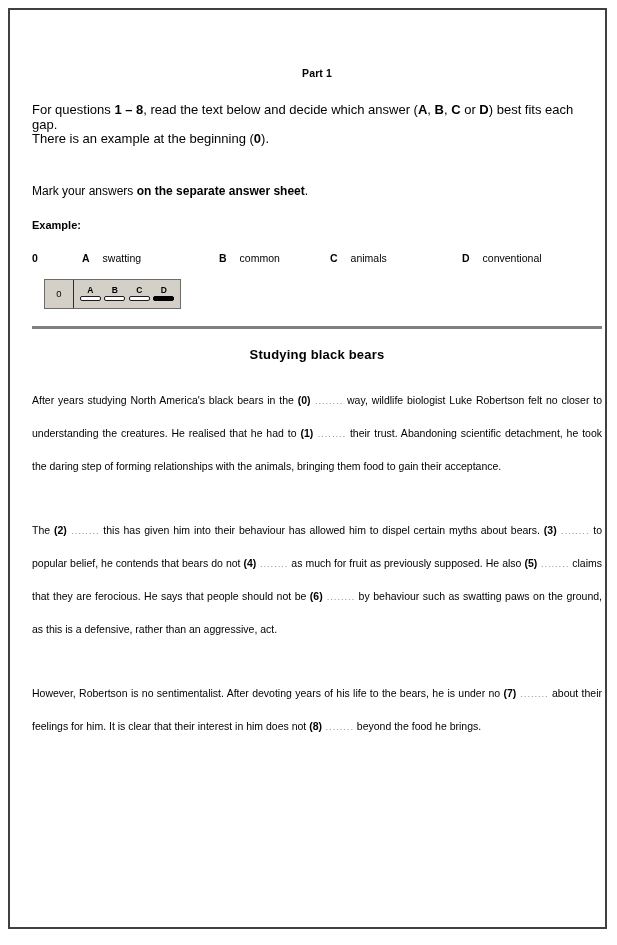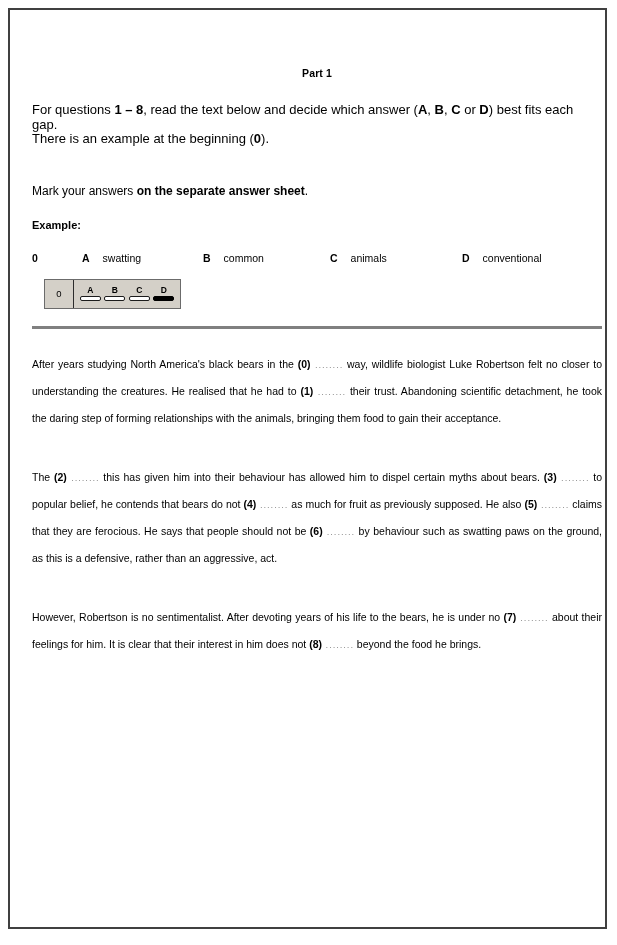--- a/index.html
+++ b/index.html
@@ -71,21 +71,21 @@
   }
   .opt {
     position: absolute;
     white-space: nowrap;
   }
   .opt .letter {
     font-weight: bold;
     margin-right: 13px;
   }
   .opt-a { left: 50px; }
-  .opt-b { left: 171px; text-align: center; }
+  .opt-b { left: 187px; text-align: center; }
   .opt-c { left: 298px; }
   .opt-d { left: 430px; }
 
   
   .answer-grid {
     position: relative;
     margin-top: 11px;
     margin-left: 12px;
     width: 137px;
     height: 30px;
@@ -151,21 +151,21 @@
     margin-top: 18px;
     letter-spacing: 0.2px;
   }
 
   .passage {
     margin-top: 22px;
     font-size: 10.5px;
   }
   .para {
     text-align: justify;
-    line-height: 27px;
+    line-height: 32px;
     margin: 0 0 32px 0;
   }
   .para:last-child { margin-bottom: 0; }
   .gapnum { font-weight: bold; }
   .dots {
     color: #8e8e8e;
     letter-spacing: 0.9px;
     font-size: 9.5px;
   }
 </style>
@@ -219,20 +219,21 @@
         </div>
         <div class="bubble-cell">
           <span class="bubble-letter">D</span>
           <span class="bubble filled"></span>
         </div>
       </div>
     </div>
 
     <div class="divider"></div>
 
+    <div class="text-title">Studying black bears</div>
 
     <div class="passage">
       <p class="para">After years studying North America's black bears in the <b class="gapnum">(0)</b><span class="dots"> ........</span> way, wildlife biologist Luke Robertson felt no closer to understanding the creatures.  He realised that he had to <b class="gapnum">(1)</b><span class="dots"> ........</span> their trust.  Abandoning scientific detachment, he took the daring step of forming relationships with the animals, bringing them food to gain their acceptance.</p>
       <p class="para">The <b class="gapnum">(2)</b><span class="dots"> ........</span> this has given him into their behaviour has allowed him to dispel certain myths about bears.  <b class="gapnum">(3)</b><span class="dots"> ........</span> to popular belief, he contends that bears do not <b class="gapnum">(4)</b><span class="dots"> ........</span> as much for fruit as previously supposed.  He also <b class="gapnum">(5)</b><span class="dots"> ........</span> claims that they are ferocious.  He says that people should not be <b class="gapnum">(6)</b><span class="dots"> ........</span> by behaviour such as swatting paws on the ground, as this is a defensive, rather than an aggressive, act.</p>
       <p class="para">However, Robertson is no sentimentalist.  After devoting years of his life to the bears, he is under no <b class="gapnum">(7)</b><span class="dots"> ........</span> about their feelings for him.  It is clear that their interest in him does not <b class="gapnum">(8)</b><span class="dots"> ........</span> beyond the food he brings.</p>
     </div>
 
   </div>
 </div>
 

